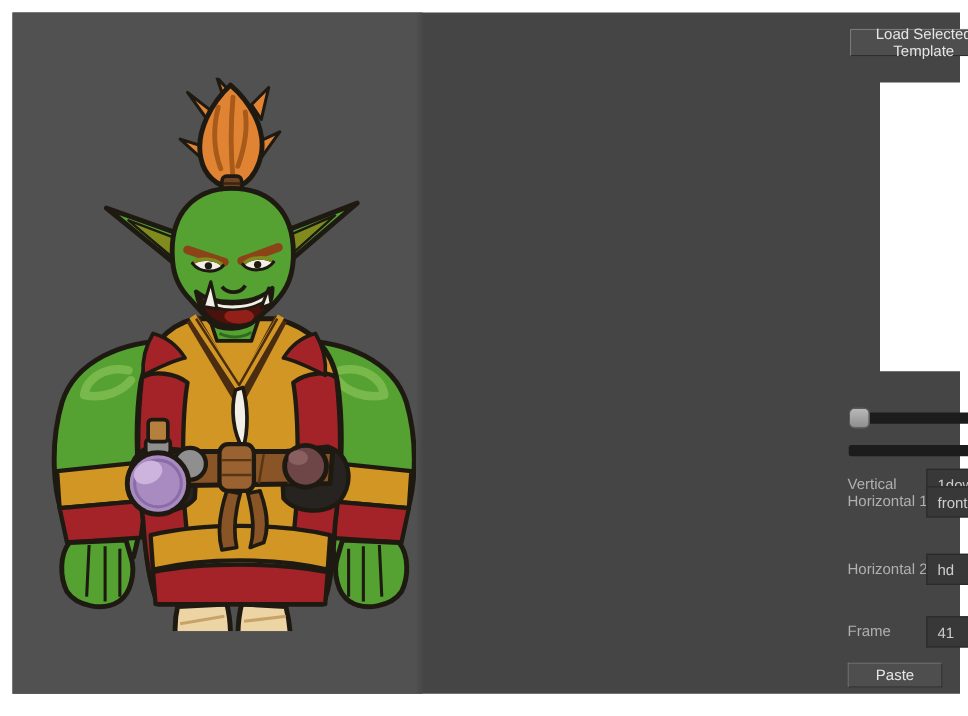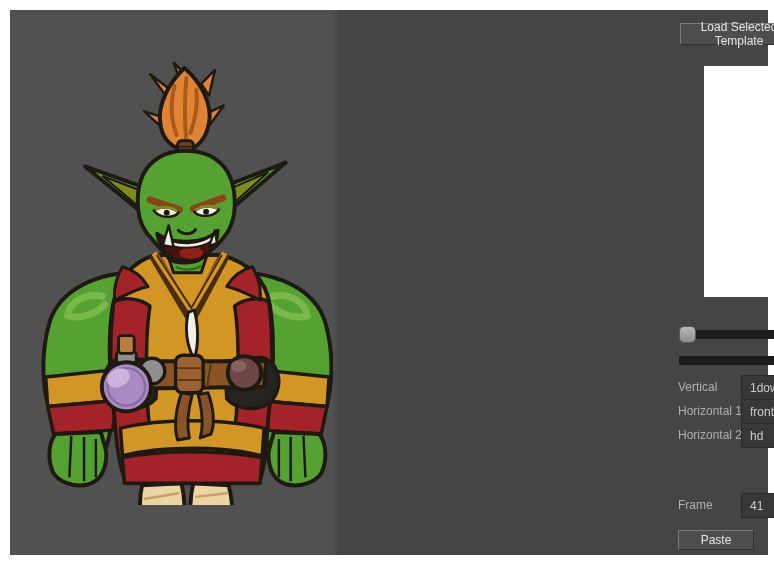--- a/index.html
+++ b/index.html
@@ -64,21 +64,21 @@
     position:absolute;left:340px;height:25px;line-height:25px;
     color:var(--label_text,#b0b0b0);font-size:12px;
   }
   .f-input{
     position:absolute;left:403px;width:136px;height:25px;box-sizing:border-box;
     background:var(--input_bg,#383838);
     border:1px solid var(--input_border,#2a2a2a);
     color:var(--value_text,#ccc);font-size:12px;
     font-family:"Liberation Sans",sans-serif;padding:0 8px;outline:none;
   }
-  .r1{top:365px}.r2{top:389px}.r3{top:413px}.r4{top:483px}
+  .r1{top:365px}.r2{top:379px}.r3{top:433px}.r4{top:483px}
   .paste-btn{left:340px;top:520px;width:76px;height:20px;}
 </style>
 </head>
 <body>
 
 <svg width="0" height="0" style="position:absolute" aria-hidden="true">
   <symbol id="orc" viewBox="0 0 310 450">
     <g stroke="#1e1a12" stroke-width="4" stroke-linejoin="round" fill="none">
 
       <path d="M142,26 L124,12 L140,34 Z" fill="#e08434" stroke-width="2.5"></path>

